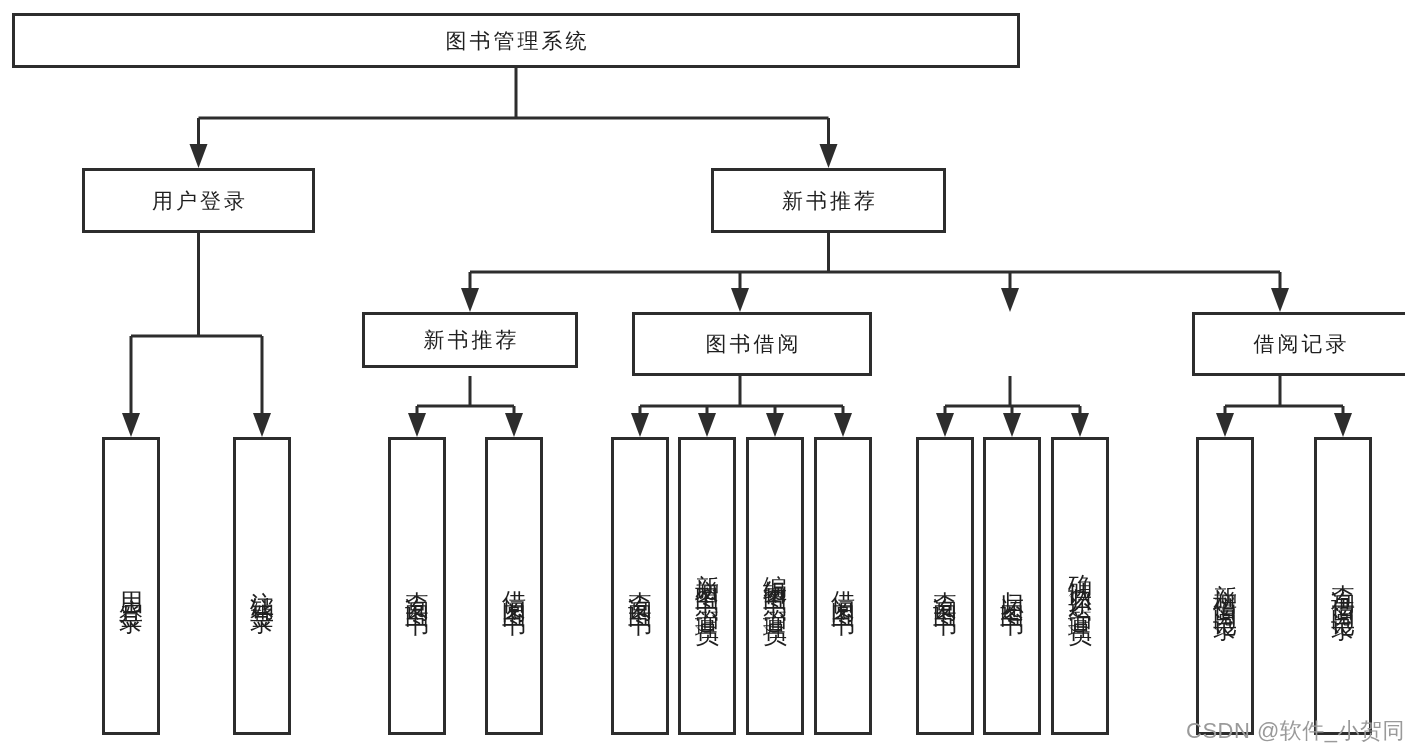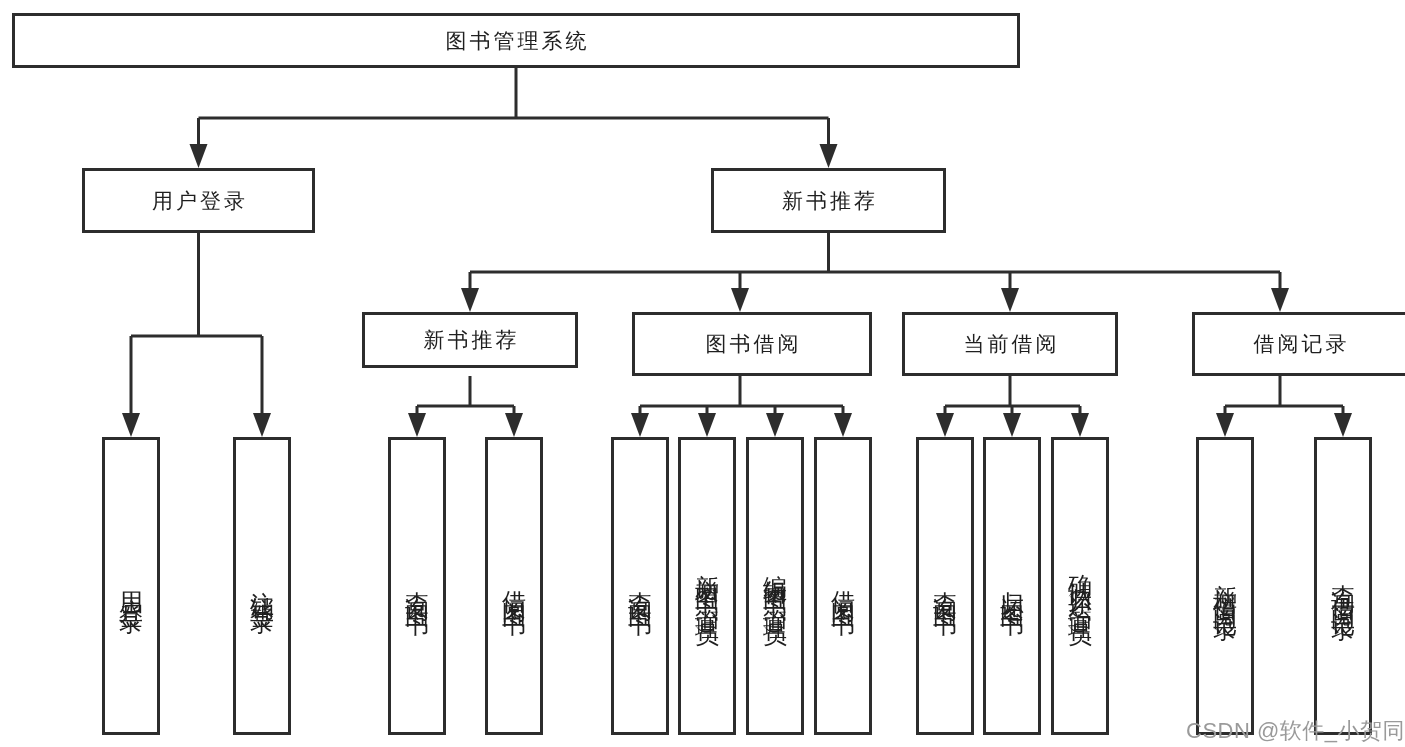--- a/index.html
+++ b/index.html
@@ -96,23 +96,20 @@
   <div class="box hbox" style="left:711px;top:168px;width:235px;height:65px;">
     <span>新书推荐</span>
   </div>
 
   <div class="box hbox" style="left:362px;top:312px;width:216px;height:56px;">
     <span>新书推荐</span>
   </div>
   <div class="box hbox" style="left:632px;top:312px;width:240px;height:64px;">
     <span>图书借阅</span>
   </div>
-  <div class="box hbox" style="left:902px;top:312px;width:216px;height:64px;">
-    <span>当前借阅</span>
-  </div>
   <div class="box hbox" style="left:1172px;top:312px;width:216px;height:64px;margin-left:20px;">
     <span>借阅记录</span>
   </div>
 
   <div class="box vbox" style="left:102px;top:437px;width:58px;height:298px;">
     <span>用户登录</span>
   </div>
   <div class="box vbox" style="left:233px;top:437px;width:58px;height:298px;">
     <span>注销登录</span>
   </div>

